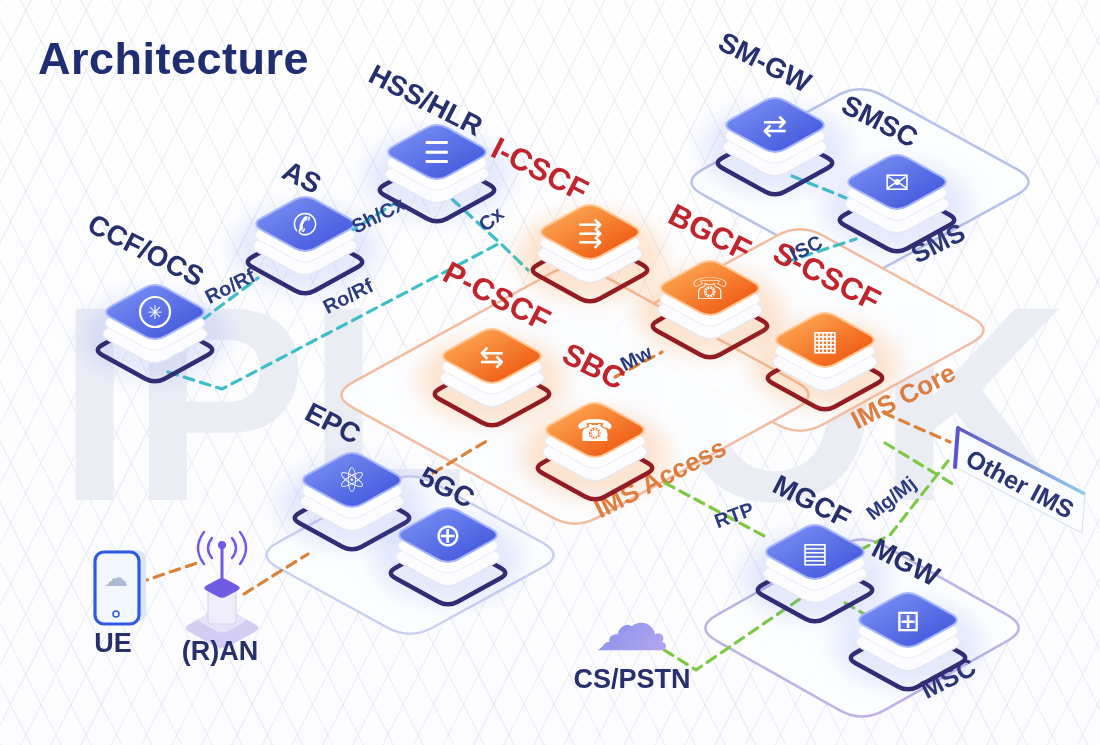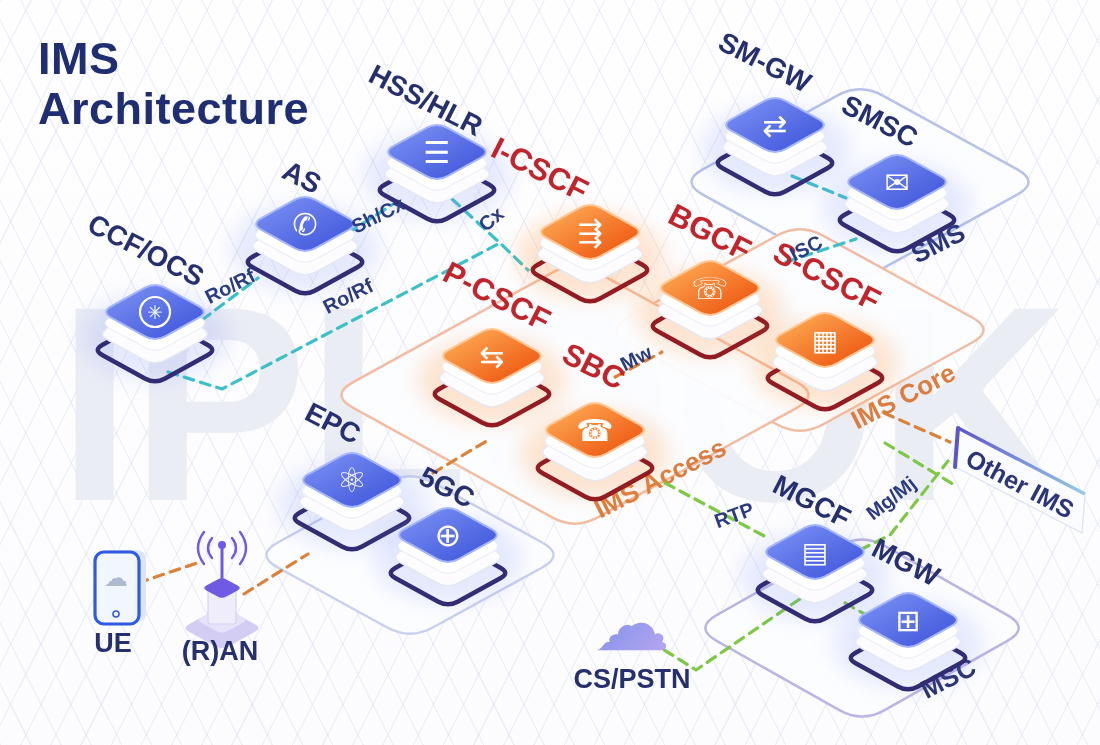--- a/index.html
+++ b/index.html
@@ -277,16 +277,15 @@
       <text x="230" y="286" dy="0.35em" text-anchor="middle" class="linkLabel" transform="rotate(-27 230 286)">Ro/Rf</text>
       <text x="378" y="215" dy="0.35em" text-anchor="middle" class="linkLabel" transform="rotate(-27 378 215)">Sh/Cx</text>
       <text x="491" y="219" dy="0.35em" text-anchor="middle" class="linkLabel" transform="rotate(-40 491 219)">Cx</text>
       <text x="348" y="296" dy="0.35em" text-anchor="middle" class="linkLabel" transform="rotate(-27 348 296)">Ro/Rf</text>
       <text x="806" y="248" dy="0.35em" text-anchor="middle" class="linkLabel" transform="rotate(-27 806 248)">ISC</text>
       <text x="636" y="358" dy="0.35em" text-anchor="middle" class="linkLabel" transform="rotate(-27 636 358)">Mw</text>
       <text x="734" y="515" dy="0.35em" text-anchor="middle" class="linkLabel" transform="rotate(-20 734 515)">RTP</text>
       <text x="891" y="498" dy="0.35em" text-anchor="middle" class="linkLabel" transform="rotate(-38 891 498)">Mg/Mj</text>
     </svg>
   <div class="title">
-    <div>IMS</div>
     <div>Architecture</div>
   </div>
 </div>
 
 </body></html>

